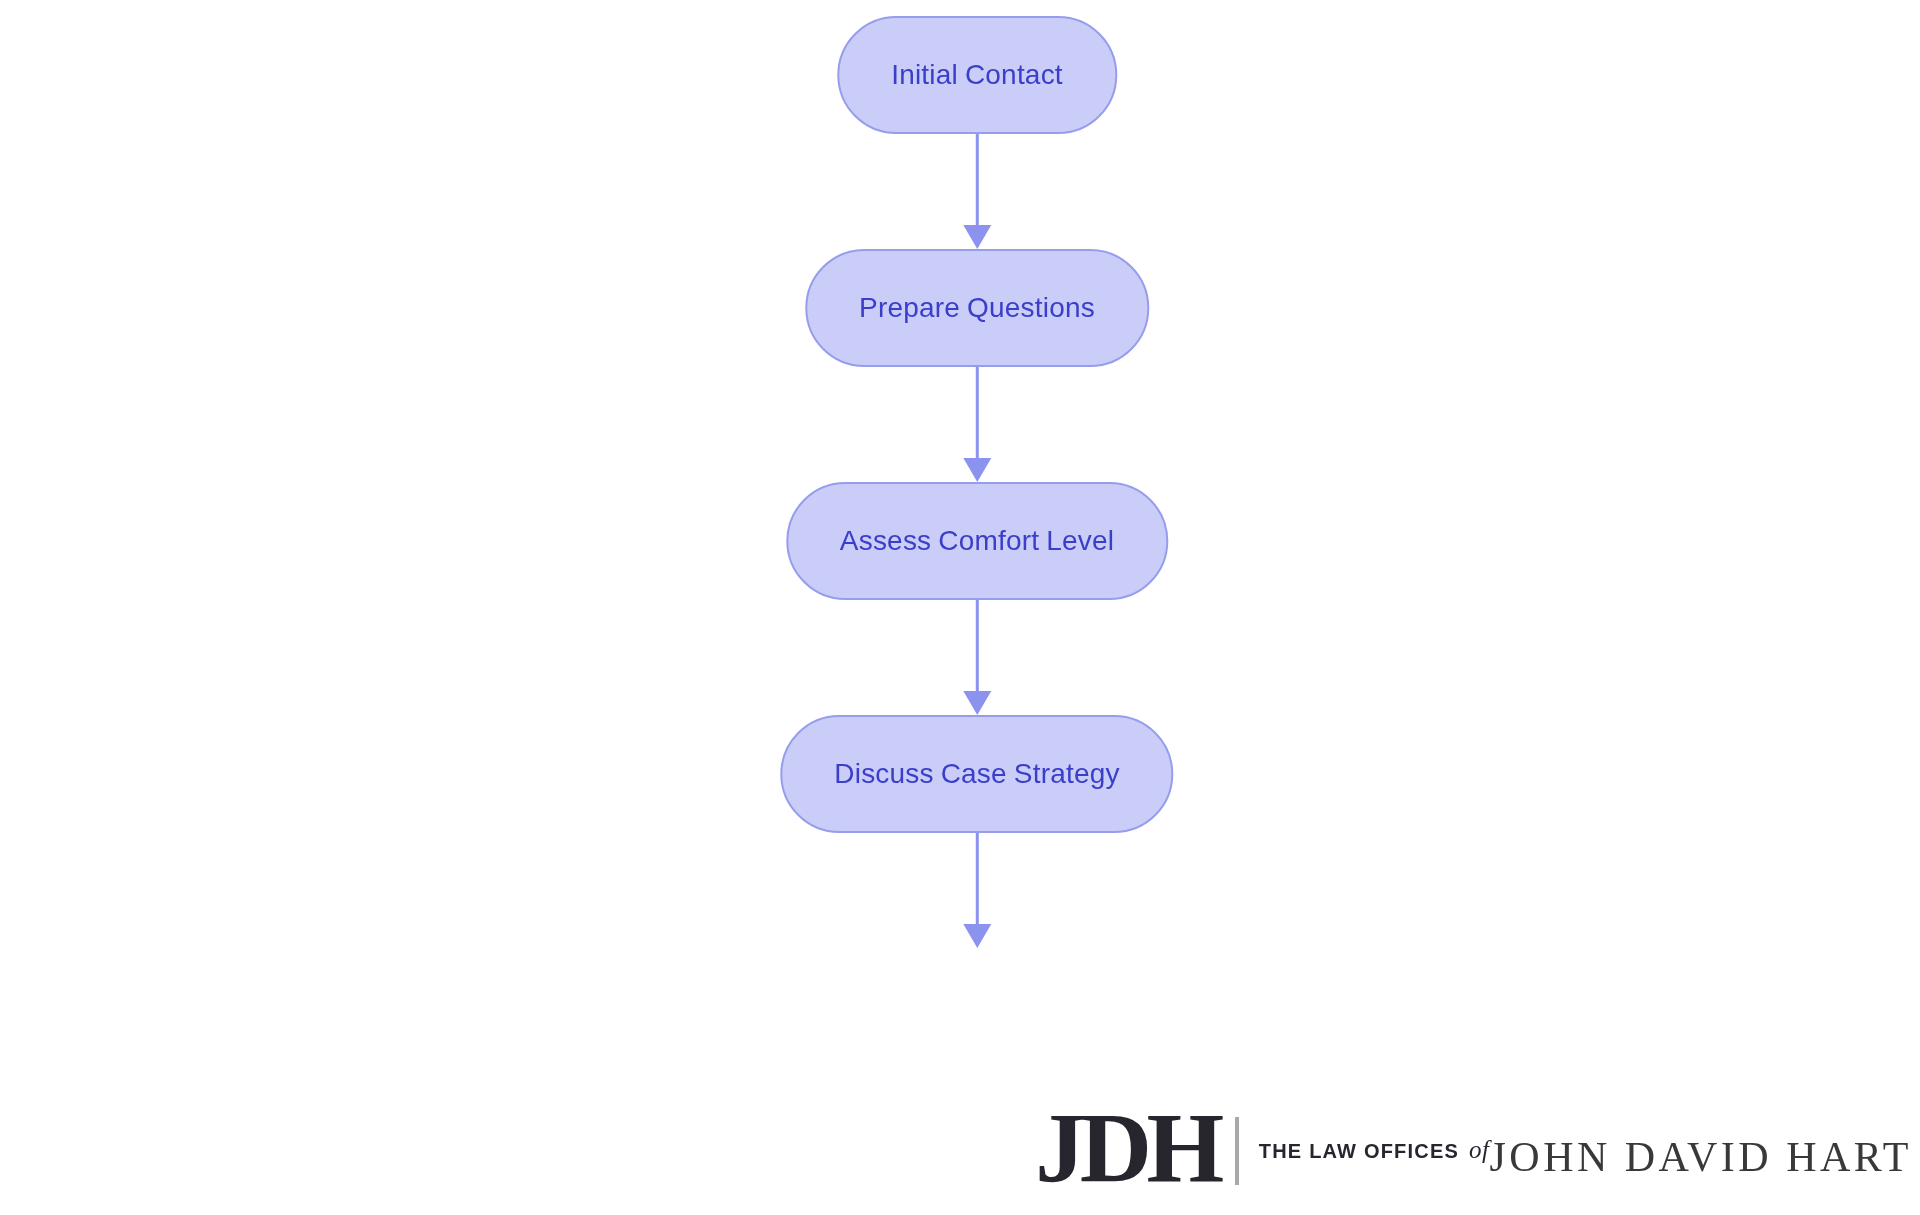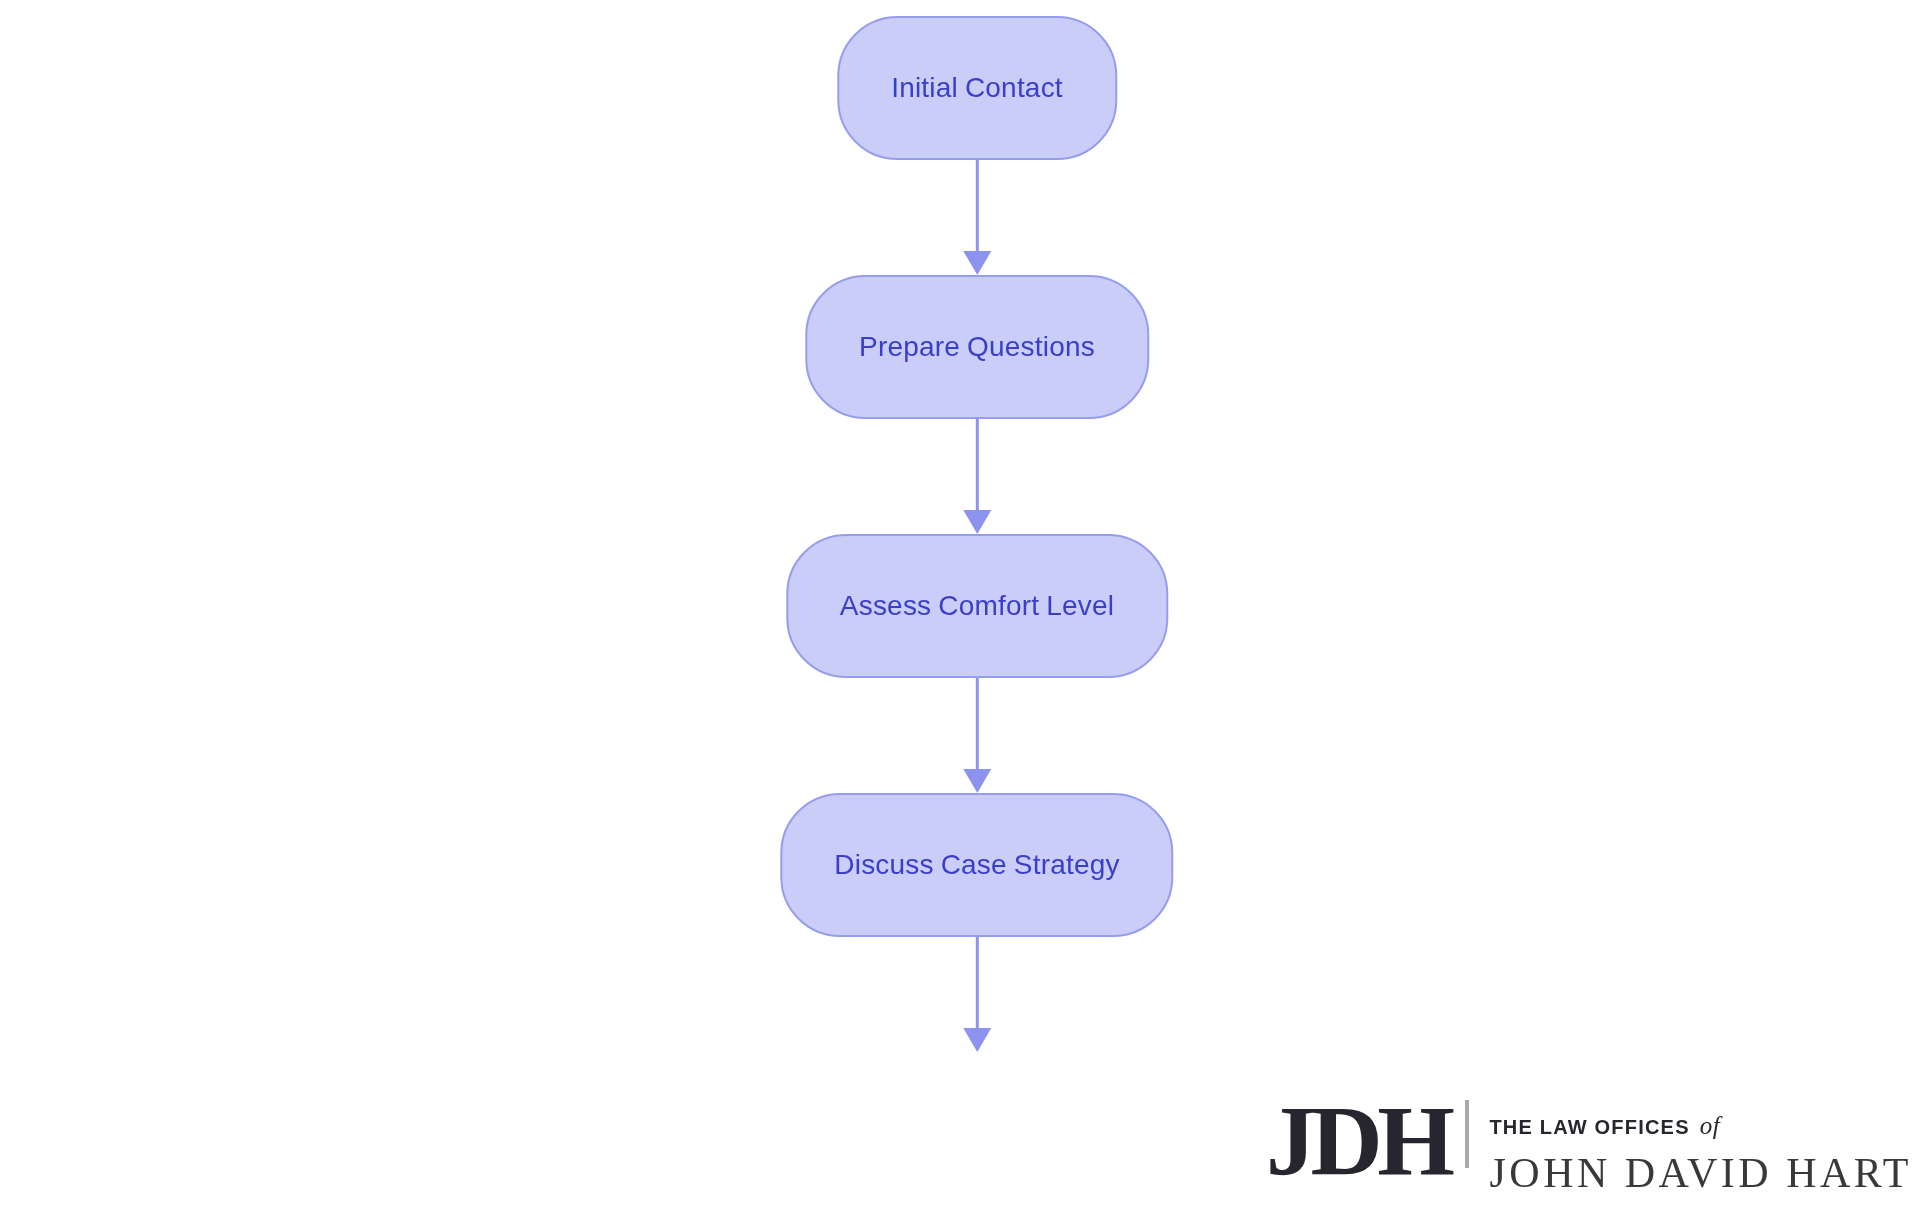--- a/index.html
+++ b/index.html
@@ -18,21 +18,21 @@
     left: 977px;
     top: 16px;
     transform: translateX(-50%);
     display: flex;
     flex-direction: column;
     align-items: center;
   }
 
   .node {
     box-sizing: border-box;
-    height: 144px;
+    height: 118px;
     padding: 0 52px;
     display: flex;
     align-items: center;
     justify-content: center;
     background: var(--node-fill, #c9cdf8);
     border: 2px solid var(--node-border, #969dec);
     border-radius: 60px;
     white-space: nowrap;
   }
 
@@ -70,41 +70,41 @@
     border-right: 14px solid transparent;
     border-top: 24px solid var(--arrow, #8b93ee);
   }
 
   
   .logo {
     position: absolute;
     right: 8px;
     bottom: 12px;
     display: flex;
-    align-items: flex-start;
+    align-items: center;
   }
 
   .monogram {
     font-family: "Liberation Serif", serif;
     font-weight: bold;
     font-size: 100px;
     line-height: 0.82;
     letter-spacing: -0.055em;
     color: var(--logo-dark, #27252d);
     padding-bottom: 14px; 
   }
 
   .logo-divider {
     width: 4px;
     height: 68px;
     background: var(--logo-divider, #a9a9a9);
     margin: 0 20px 8px 16px;
   }
 
-  .logo-text { display: flex; flex-direction: column; padding-bottom: 6px; }
+  .logo-text { display: flex; flex-direction: row; padding-bottom: 6px; }
 
   .logo-line1 {
     display: flex;
     align-items: baseline;
     gap: 10px;
     color: var(--logo-dark, #2c2a31);
   }
 
   .logo-line1 .caps {
     font-family: "Liberation Sans", sans-serif;

